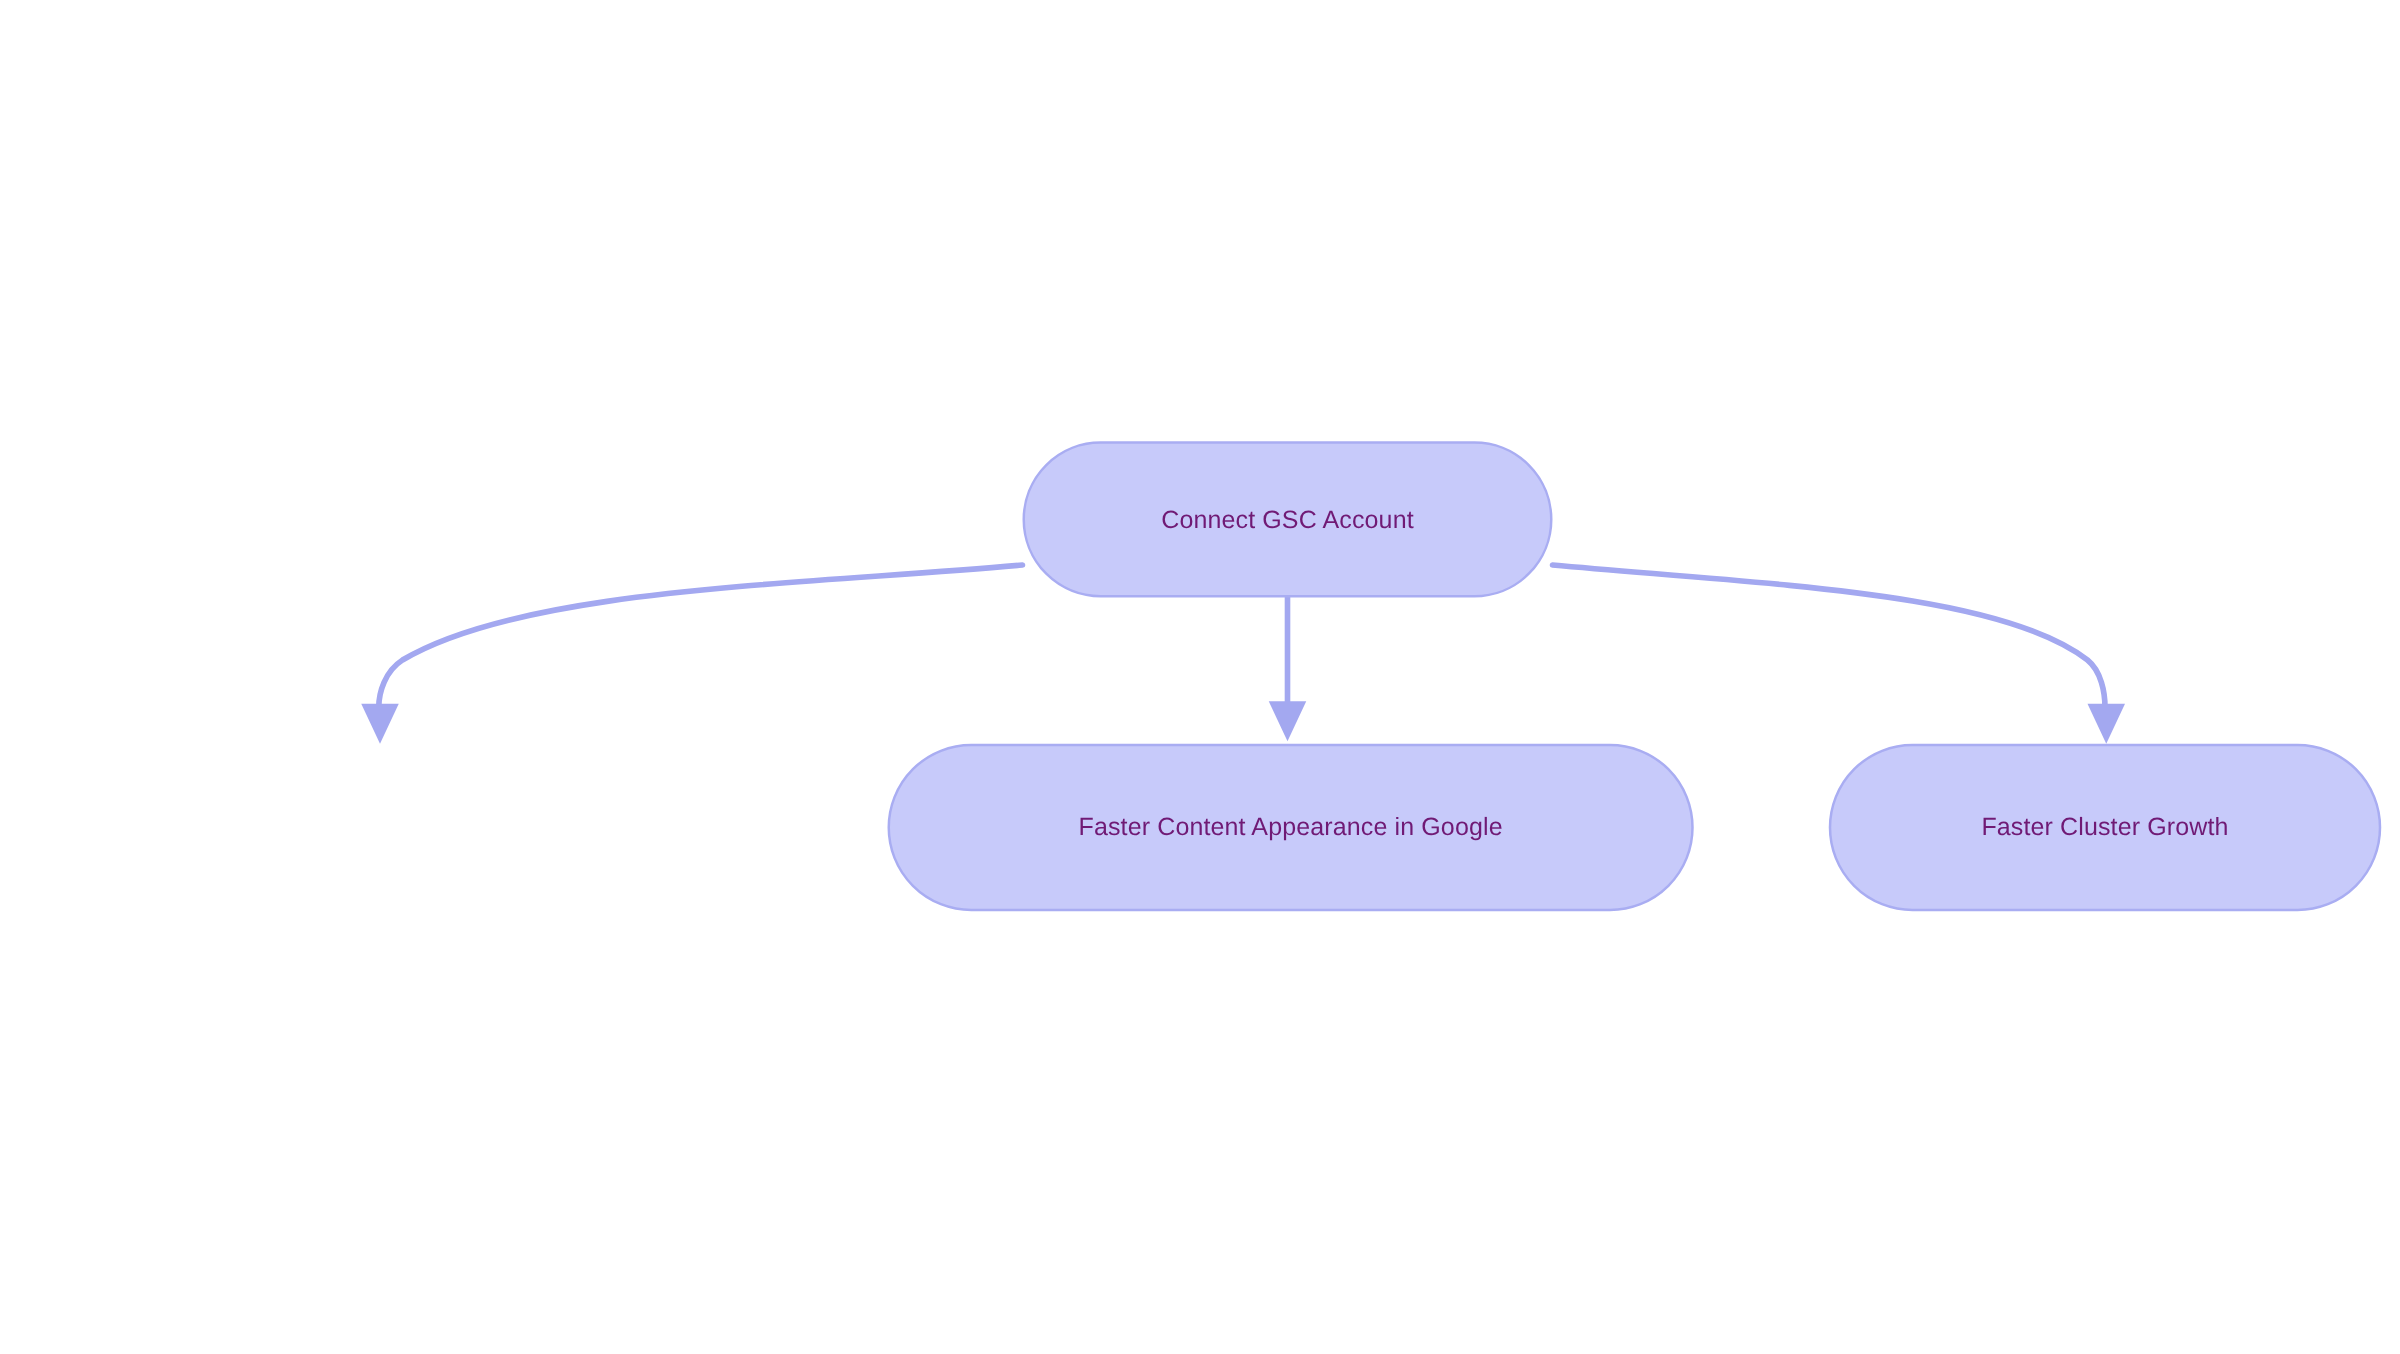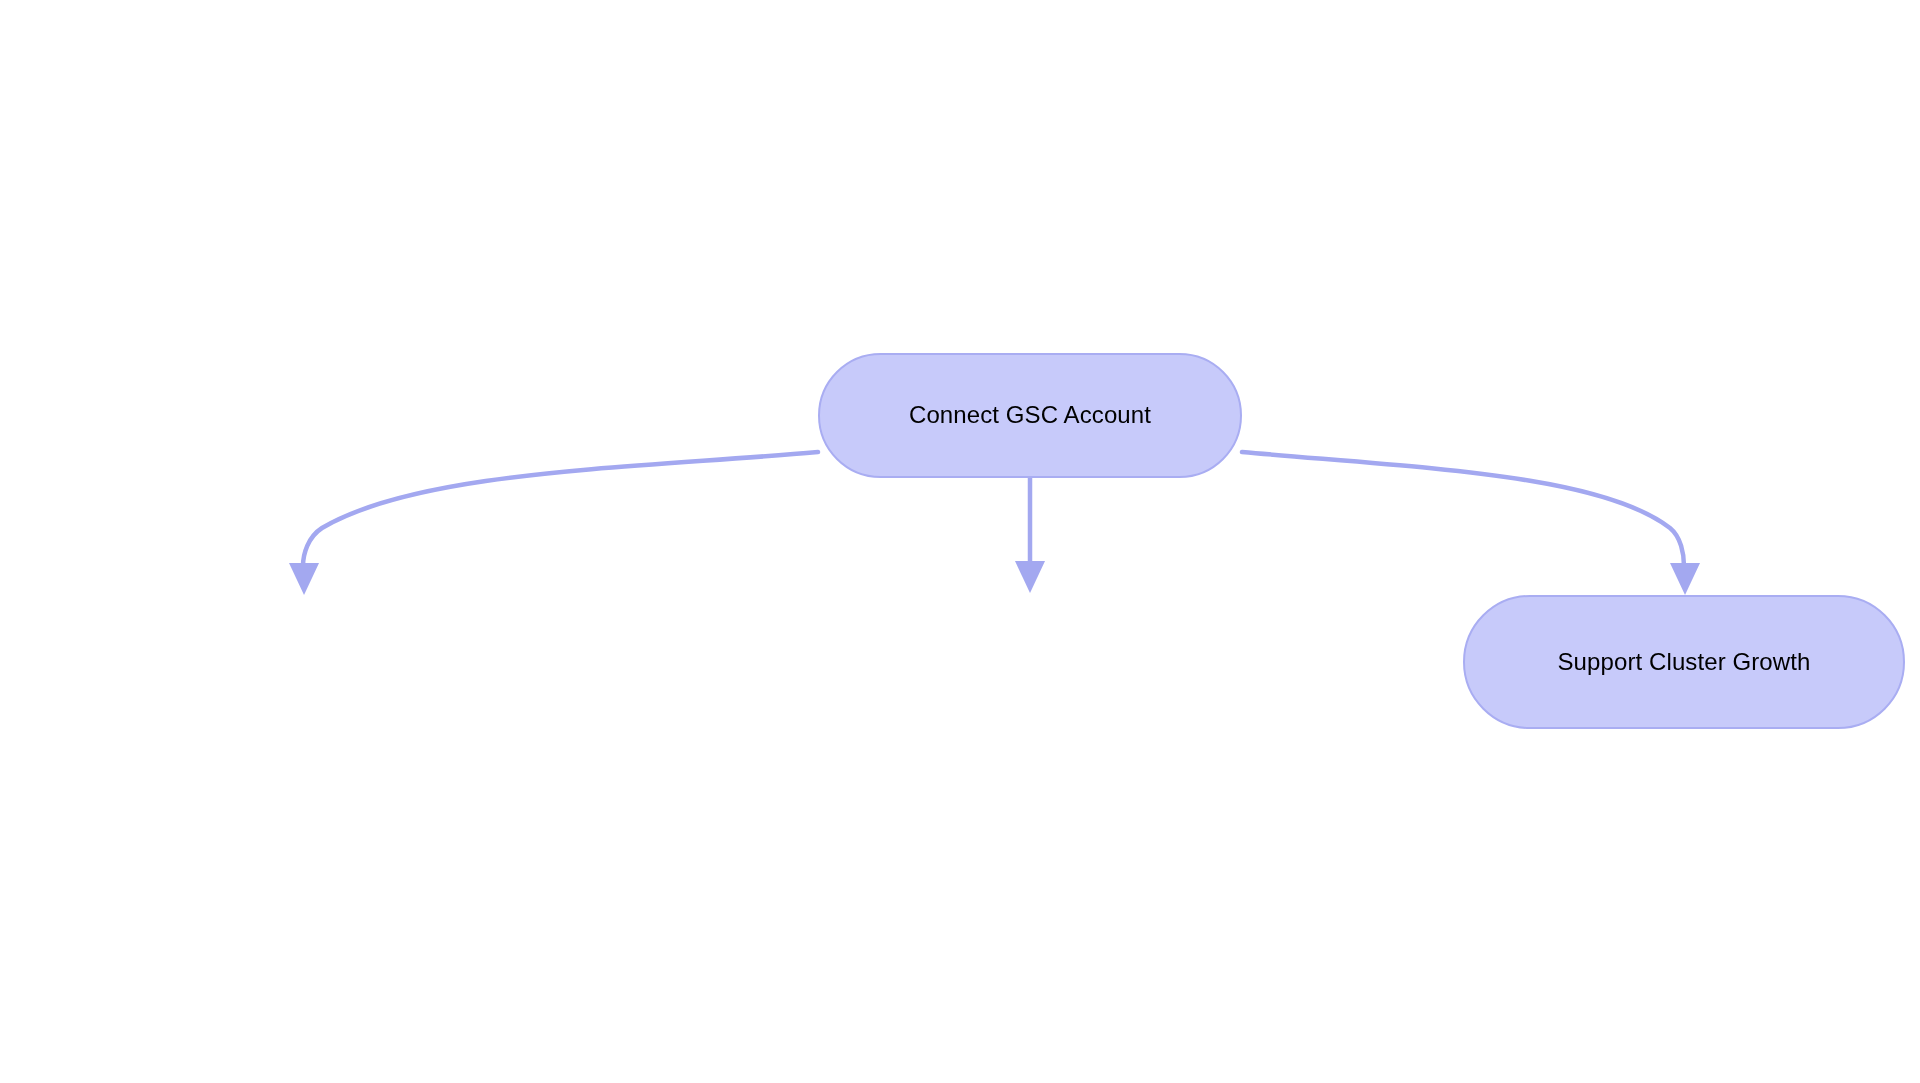--- a/index.html
+++ b/index.html
@@ -30,23 +30,23 @@
     box-sizing: border-box;
     background: #c7cafa;
     border: 2px solid #a9adf2;
     border-radius: 999px;
     display: flex;
     align-items: center;
     justify-content: center;
     text-align: center;
   }
   .node-label {
-    color: #000000;
+    color: #701a75;
     font-family: "Liberation Sans", sans-serif;
-    font-size: 24px;
+    font-size: 20px;
     font-weight: 400;
     letter-spacing: 0.1px;
     line-height: 1.1;
     white-space: nowrap;
     padding: 0 18px;
   }
   #node-root {
     left: 818px;
     top: 353px;
     width: 424px;
@@ -97,18 +97,21 @@
       <path d="M 1242 452 C 1420 468, 1600 474, 1670 528 C 1681 537, 1684 554, 1684 566" fill="none" stroke="#a3a8f0" stroke-width="4.5" stroke-linecap="round"></path>
       <path d="M 1670 563 L 1700 563 L 1685 595 Z" fill="#a3a8f0"></path>
     </g>
   </svg>
 
   <div class="node" id="node-root">
     <span class="node-label">Connect GSC Account</span>
   </div>
 
 
+  <div class="node" id="node-child-1">
+    <span class="node-label">Faster Content Appearance in Google</span>
+  </div>
 
   <div class="node" id="node-child-2">
-    <span class="node-label">Support Cluster Growth</span>
+    <span class="node-label">Faster Cluster Growth</span>
   </div>
 
 </div>
 
 </body></html>

